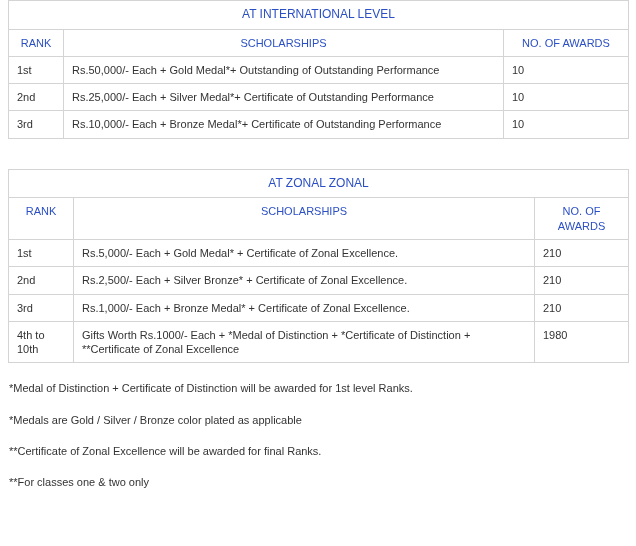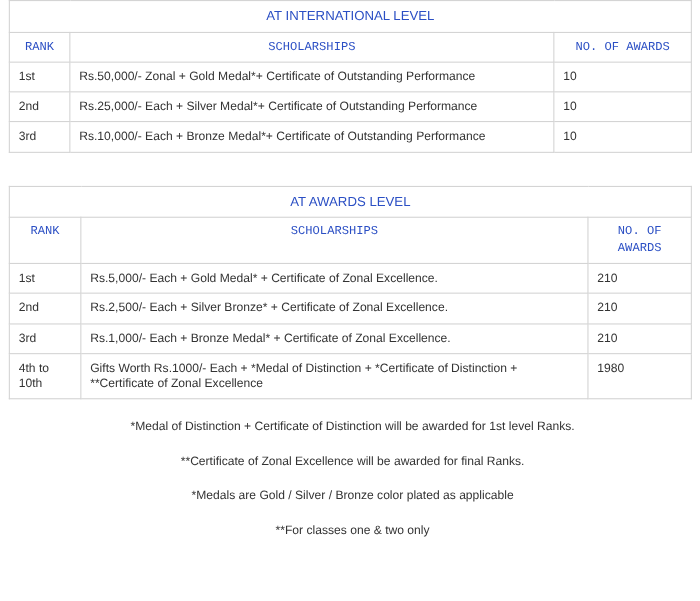--- a/index.html
+++ b/index.html
@@ -40,38 +40,36 @@
     font-size: 12px;
     padding: 8px 6px;
   }
   .col-head {
     text-align: center;
     color: #2b4fc4;
     font-weight: bold;
     font-size: 11px;
     padding: 8px 6px;
     vertical-align: middle;
-    font-family: Liberation Mono, monospace;
   }
   .cell-rank { font-size: 11px; color: #333; }
   .cell-sch { font-size: 11px; color: #333; }
   .cell-awards { font-size: 11px; color: #333; }
 
   .spacer { height: 30px; }
 
   .notes {
     margin: 0 0 0 5px;
     padding-top: 18px;
   }
   .notes p {
     margin: 0 0 17px 0;
     font-size: 11px;
     color: #333333;
     line-height: 1.3;
-    text-align: center;
   }
 </style>
 </head>
 <body>
 
 <div class="page">
 
   <table class="awards">
     <colgroup>
       <col style="width:55px">
@@ -82,21 +80,21 @@
       <tr>
         <td class="title-cell" colspan="3">AT INTERNATIONAL LEVEL</td>
       </tr>
       <tr>
         <th class="col-head">RANK</th>
         <th class="col-head">SCHOLARSHIPS</th>
         <th class="col-head">NO. OF AWARDS</th>
       </tr>
       <tr>
         <td class="cell-rank">1st</td>
-        <td class="cell-sch">Rs.50,000/- Zonal + Gold Medal*+ Certificate of Outstanding Performance</td>
+        <td class="cell-sch">Rs.50,000/- Each + Gold Medal*+ Outstanding of Outstanding Performance</td>
         <td class="cell-awards">10</td>
       </tr>
       <tr>
         <td class="cell-rank">2nd</td>
         <td class="cell-sch">Rs.25,000/- Each + Silver Medal*+ Certificate of Outstanding Performance</td>
         <td class="cell-awards">10</td>
       </tr>
       <tr>
         <td class="cell-rank">3rd</td>
         <td class="cell-sch">Rs.10,000/- Each + Bronze Medal*+ Certificate of Outstanding Performance</td>
@@ -108,21 +106,21 @@
   <div class="spacer"></div>
 
   <table class="awards">
     <colgroup>
       <col style="width:65px">
       <col style="width:461px">
       <col style="width:94px">
     </colgroup>
     <tbody>
       <tr>
-        <td class="title-cell" colspan="3">AT AWARDS LEVEL</td>
+        <td class="title-cell" colspan="3">AT ZONAL ZONAL</td>
       </tr>
       <tr>
         <th class="col-head">RANK</th>
         <th class="col-head">SCHOLARSHIPS</th>
         <th class="col-head">NO. OF AWARDS</th>
       </tr>
       <tr>
         <td class="cell-rank">1st</td>
         <td class="cell-sch">Rs.5,000/- Each + Gold Medal* + Certificate of Zonal Excellence.</td>
         <td class="cell-awards">210</td>
@@ -140,19 +138,19 @@
       <tr>
         <td class="cell-rank">4th to 10th</td>
         <td class="cell-sch">Gifts Worth Rs.1000/- Each + *Medal of Distinction + *Certificate of Distinction + **Certificate of Zonal Excellence</td>
         <td class="cell-awards">1980</td>
       </tr>
     </tbody>
   </table>
 
   <div class="notes">
     <p>*Medal of Distinction + Certificate of Distinction will be awarded for 1st level Ranks.</p>
+    <p>*Medals are Gold / Silver / Bronze color plated as applicable</p>
     <p>**Certificate of Zonal Excellence will be awarded for final Ranks.</p>
-    <p>*Medals are Gold / Silver / Bronze color plated as applicable</p>
     <p>**For classes one &amp; two only</p>
 
   </div>
 
 </div>
 
 </body></html>

